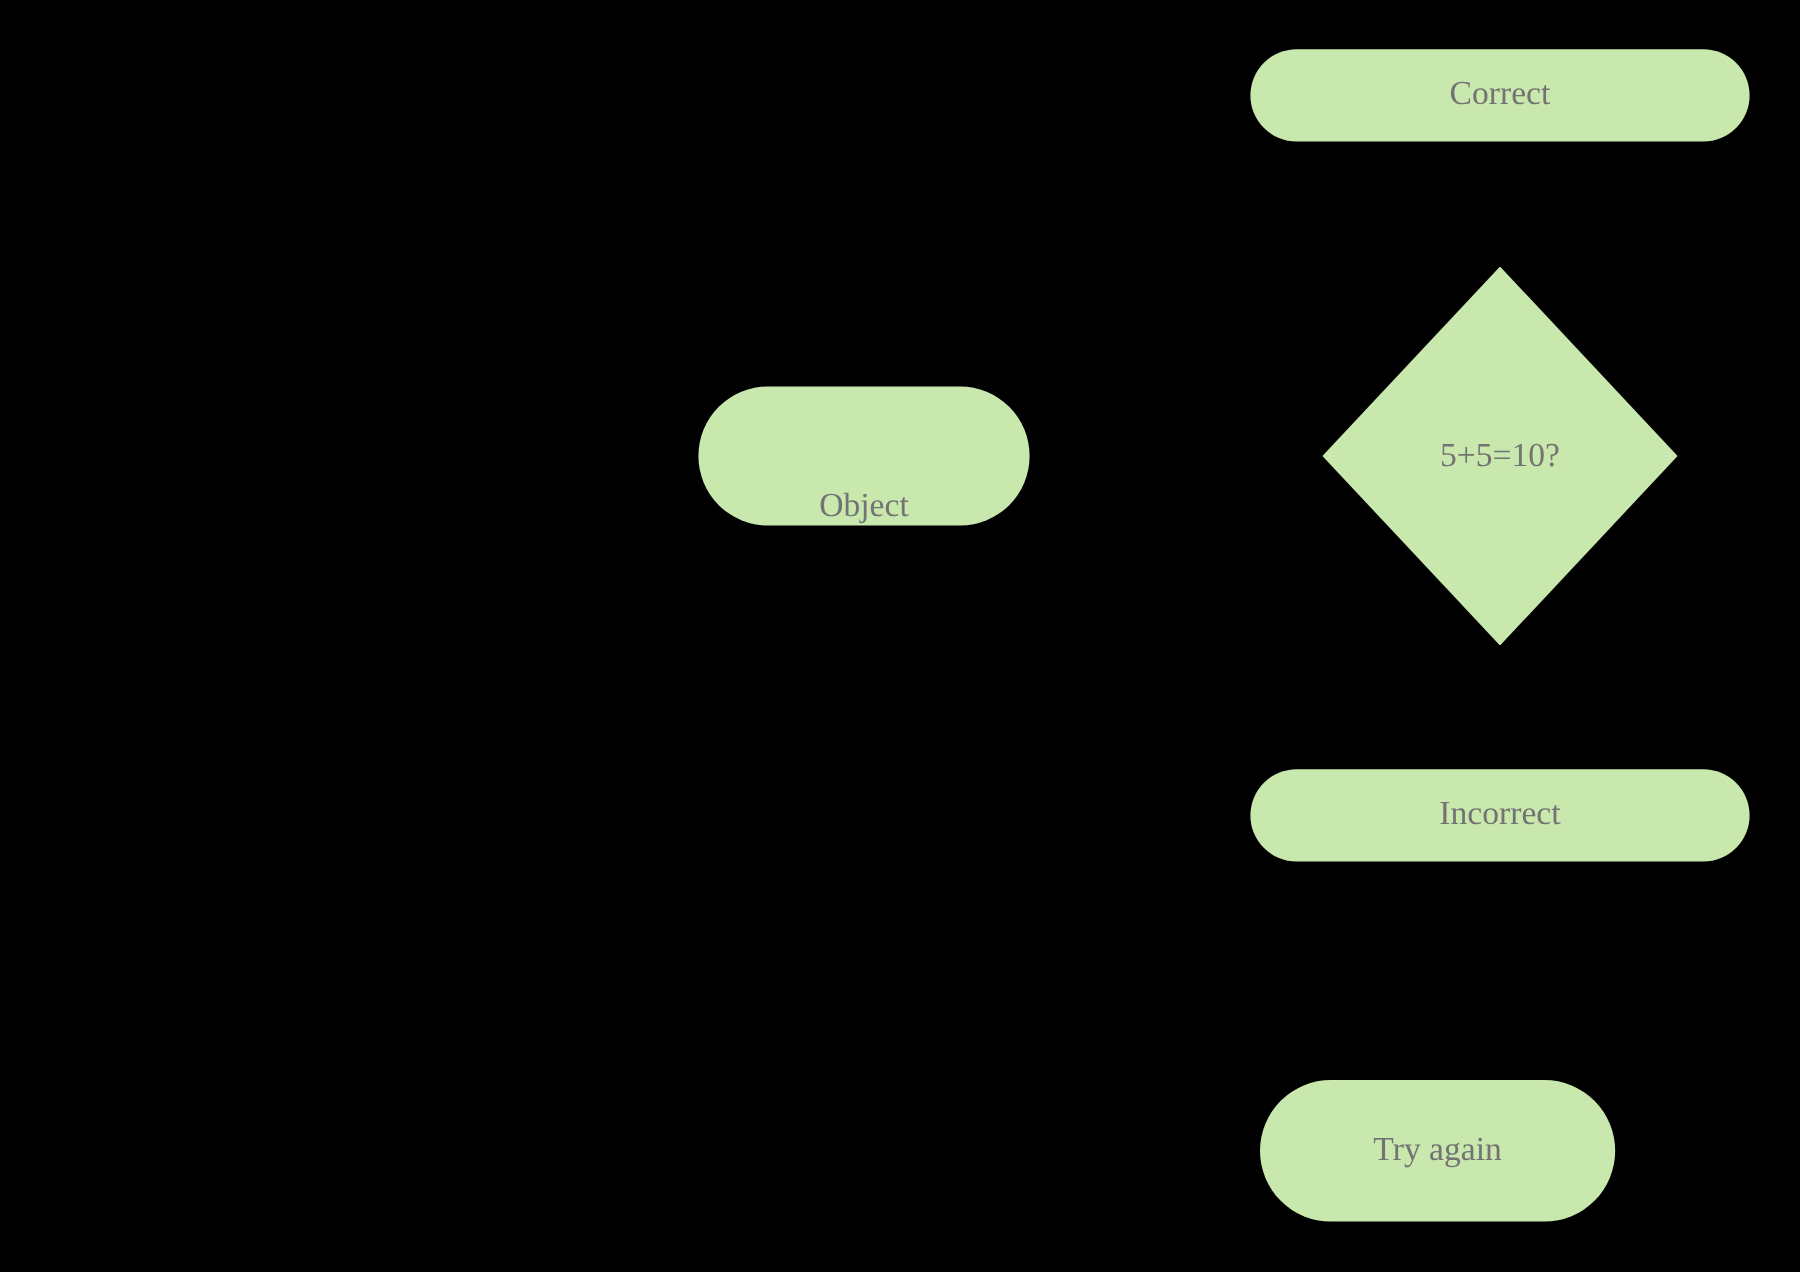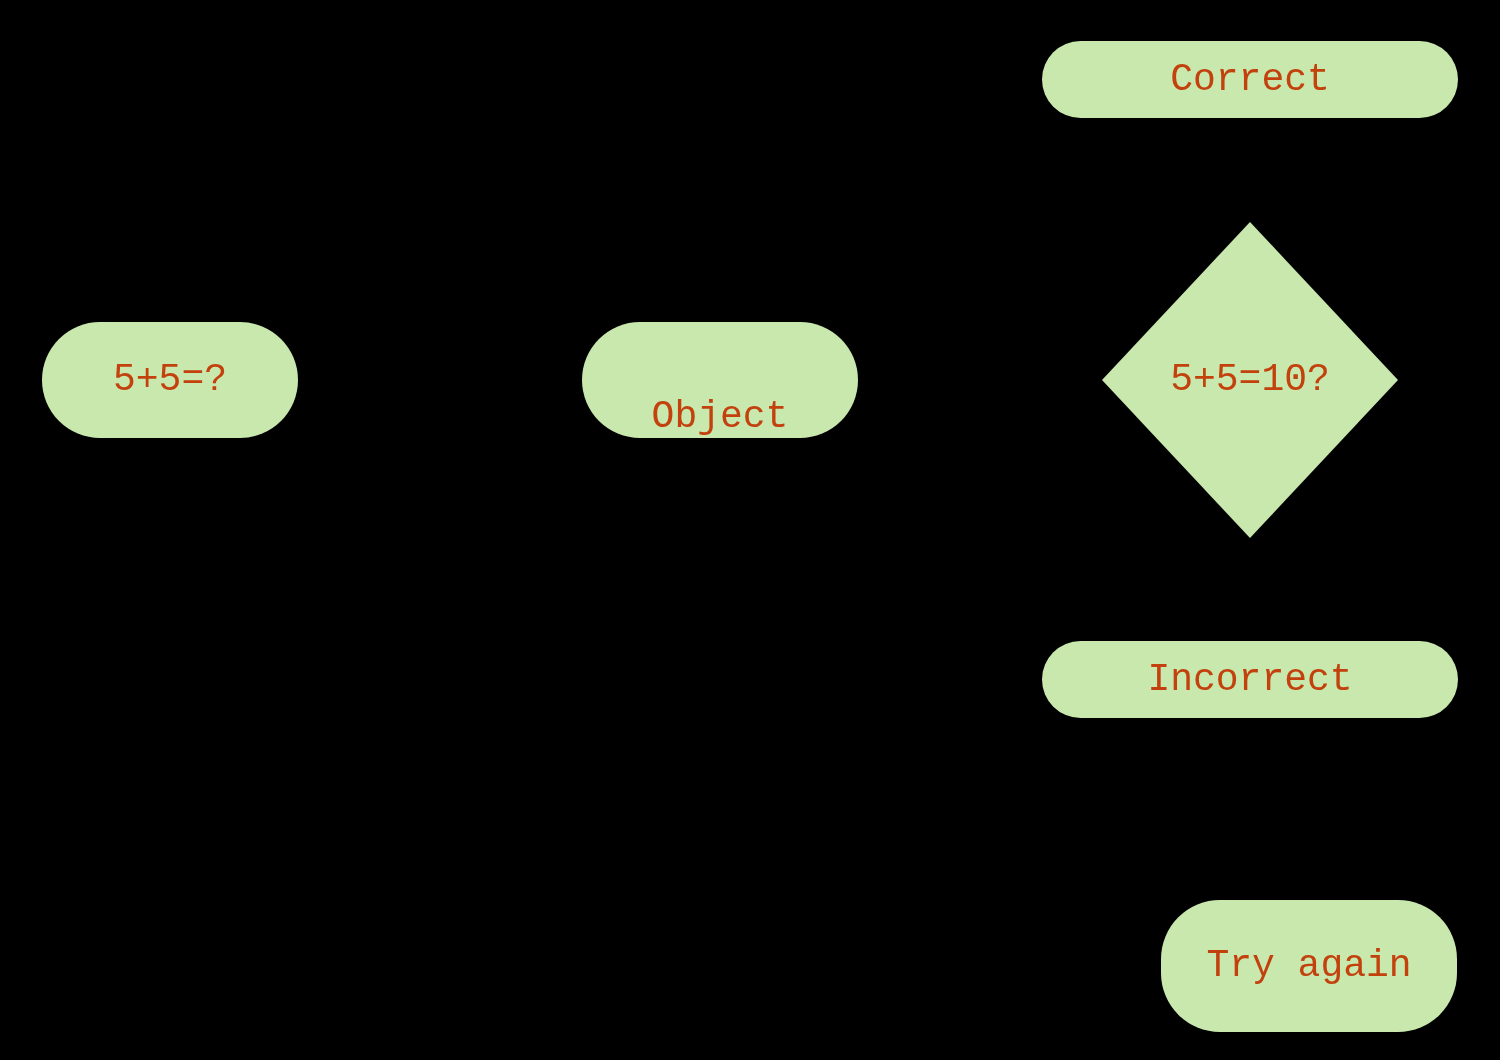--- a/index.html
+++ b/index.html
@@ -17,23 +17,23 @@
     height: 1060px;
     background: #000000;
     overflow: hidden;
   }
   .node {
     position: absolute;
     box-sizing: border-box;
     display: flex;
     align-items: center;
     justify-content: center;
-    color: #c2410c;
-    font-family: Liberation Mono, monospace;
-    font-size: 38px;
+    color: #737373;
+    font-family: Liberation Serif, serif;
+    font-size: 28px;
     line-height: 1.1;
     letter-spacing: 0;
     white-space: nowrap;
     user-select: none;
   }
   .node-label {
     pointer-events: none;
   }
 
   
@@ -76,32 +76,29 @@
   #node-correct {
     left: 1042px; top: 41px;  width: 416px;  height: 77px;
   }
   #node-decision {
     left: 1102px; top: 222px; width: 296px;  height: 316px; text-align: right;
   }
   #node-incorrect {
     left: 1042px; top: 641px; width: 416px;  height: 77px;
   }
   #node-tryagain {
-    left: 1161px; top: 900px; width: 296px;  height: 132px;
+    left: 1050px; top: 900px; width: 296px;  height: 118px;
     border-radius: 59px;
   }
 </style>
 </head>
 <body>
 
 <div id="canvas">
 
-  <div class="node shape-rounded" id="node-question">
-    <span class="node-label">5+5=?</span>
-  </div>
 
   <div class="node shape-rounded" id="node-object">
     <span class="node-label">Object</span>
   </div>
 
   <div class="node shape-pill" id="node-correct">
     <span class="node-label">Correct</span>
   </div>
 
   <div class="node shape-diamond" id="node-decision">

